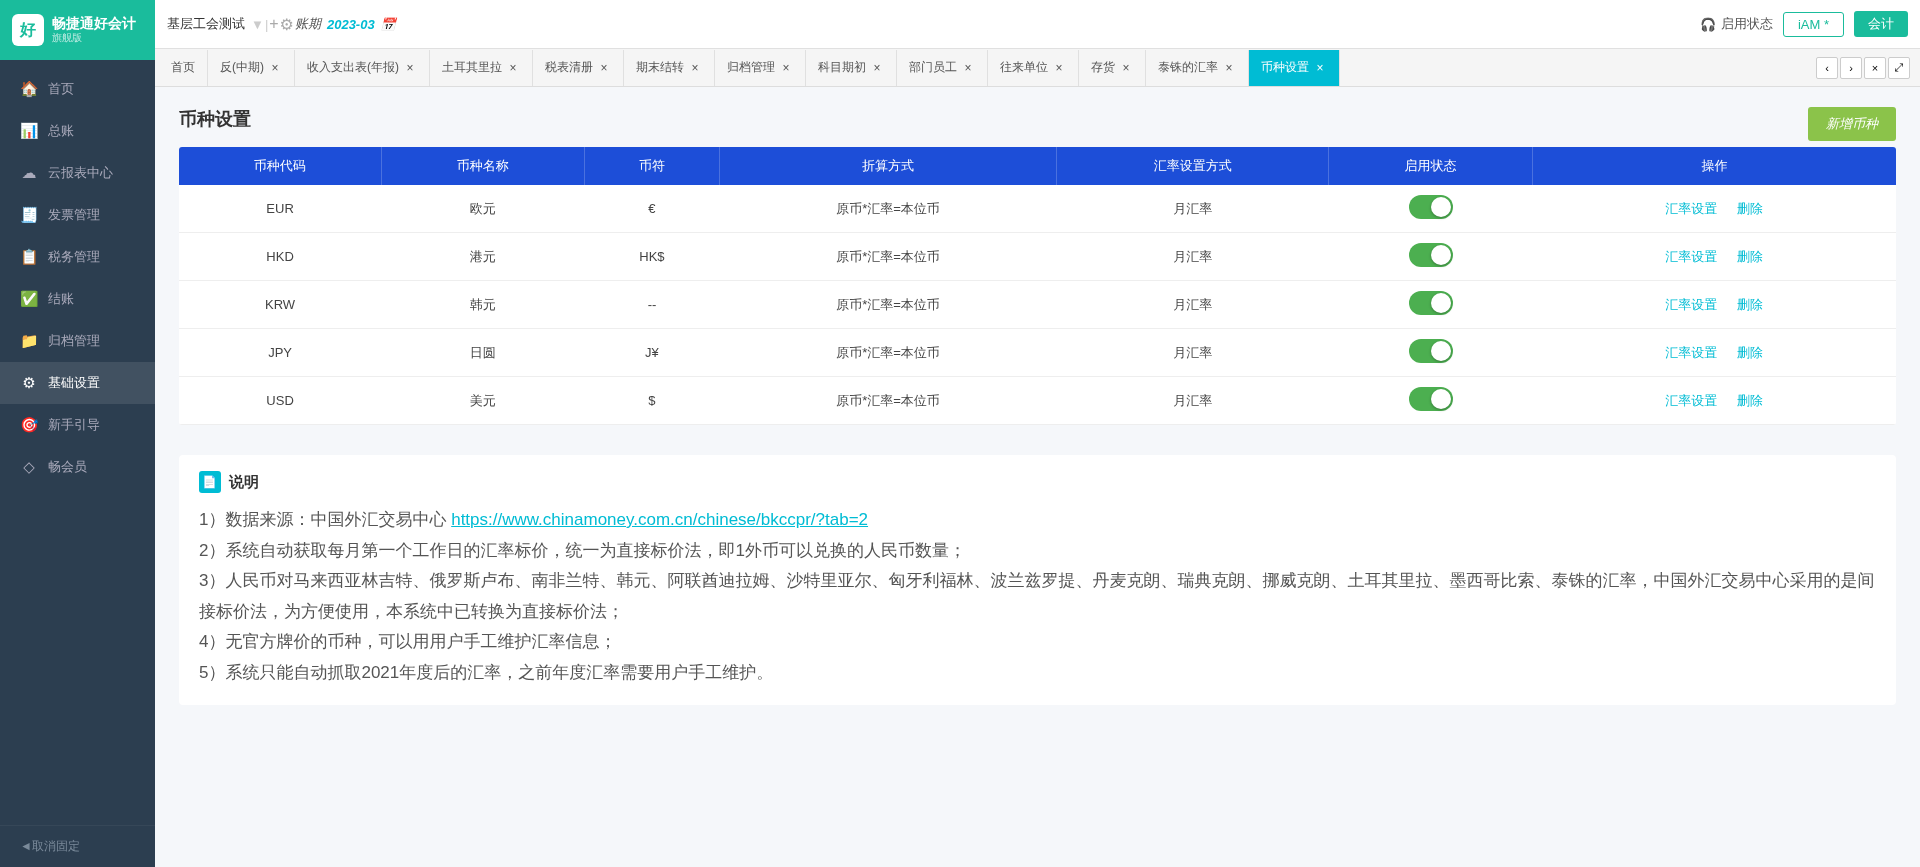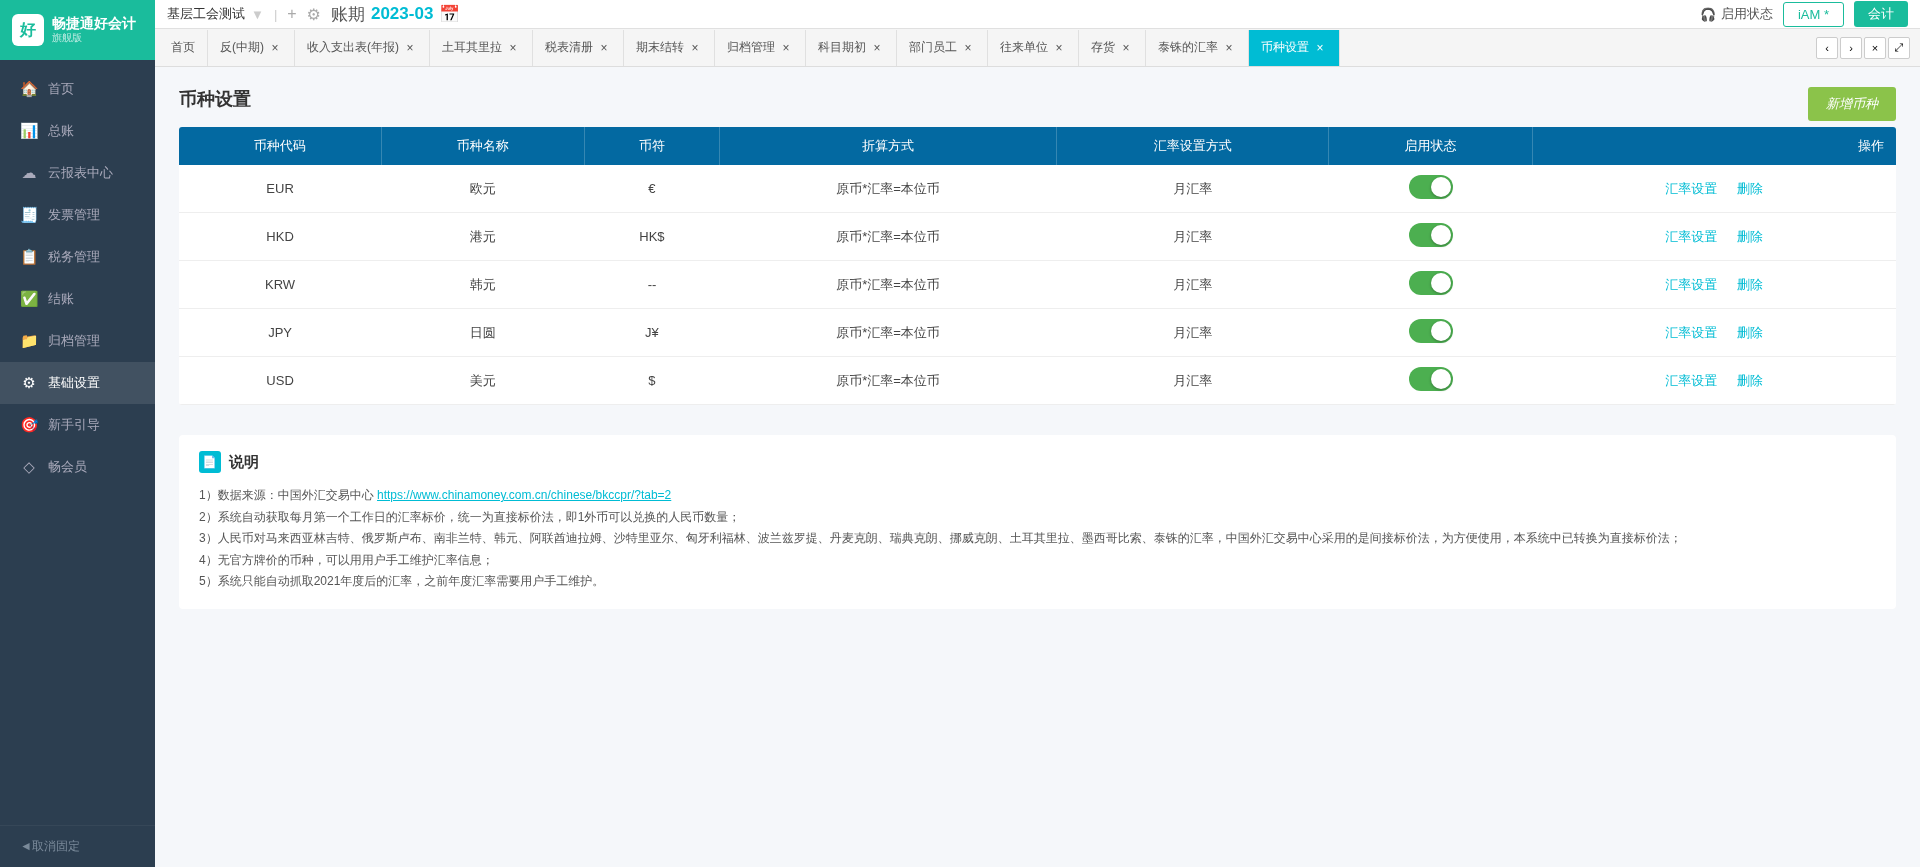--- a/index.html
+++ b/index.html
@@ -50,35 +50,35 @@
       cursor: pointer;
       border-top: 1px solid rgba(255,255,255,0.05);
       display: flex; align-items: center; gap: 6px;
     }
 
     
     .main { flex: 1; display: flex; flex-direction: column; overflow: hidden; }
 
     
     .topbar {
-      height: 29px;
+      height: 49px;
       background: #fff;
       border-bottom: 1px solid #e0e0e0;
       display: flex;
       align-items: center;
       padding: 2px 12px;
-      gap: 10px;
+      gap: 1px;
       flex-shrink: 0;
     }
     .topbar-company {
       display: flex; align-items: center; gap: 6px;
       font-size: 13px; color: #333; font-weight: 500;
     }
     .topbar-sep { color: #ccc; }
-    .topbar-period { display: flex; align-items: center; gap: 6px; font-size: 17px; color: #555; }
+    .topbar-period { display: flex; align-items: center; gap: 6px; font-size: 13px; color: #555; font-style: italic; }
     .topbar-right { margin-left: auto; display: flex; align-items: center; gap: 10px; }
     .topbar-help { display: flex; align-items: center; gap: 4px; font-size: 13px; color: #555; cursor: pointer; }
     .topbar-btn {
       background: #1abc9c;
       color: white;
       border: none;
       padding: 4px 14px;
       border-radius: 3px;
       font-size: 13px;
       cursor: pointer;
@@ -168,31 +168,31 @@
 
     
     .data-table {
       width: 100%;
       border-collapse: collapse;
       background: white;
       border-radius: 3px;
       overflow: hidden;
     }
     .data-table thead tr {
-      background: #0369a1;
+      background: #1d4ed8;
       color: white;
     }
     .data-table thead th {
       padding: 10px 12px;
       font-size: 13px;
       font-weight: 500;
       text-align: center;
       border-right: 1px solid rgba(255,255,255,0.2);
     }
-    .data-table thead th:last-child { border-right: none; text-align: right; }
+    .data-table thead th:last-child { border-right: none; }
     .data-table tbody tr {
       border-bottom: 1px solid #eee;
     }
     .data-table tbody td {
       padding: 10px 12px;
       text-align: center;
       font-size: 13px;
       color: #444;
     }
     .action-link {
@@ -242,21 +242,21 @@
       background: #00bcd4;
       border-radius: 3px;
       display: flex; align-items: center; justify-content: center;
       color: white; font-size: 12px;
     }
     .notes-list {
       list-style: none;
       padding: 0;
     }
     .notes-list li {
-      font-size: 12px;
+      font-size: 17px;
       color: #555;
       line-height: 1.8;
     }
     .notes-link {
       color: #00bcd4;
       text-decoration: underline;
     }
 
     .clearfix::after { content: ''; display: table; clear: both; }
   </style>

